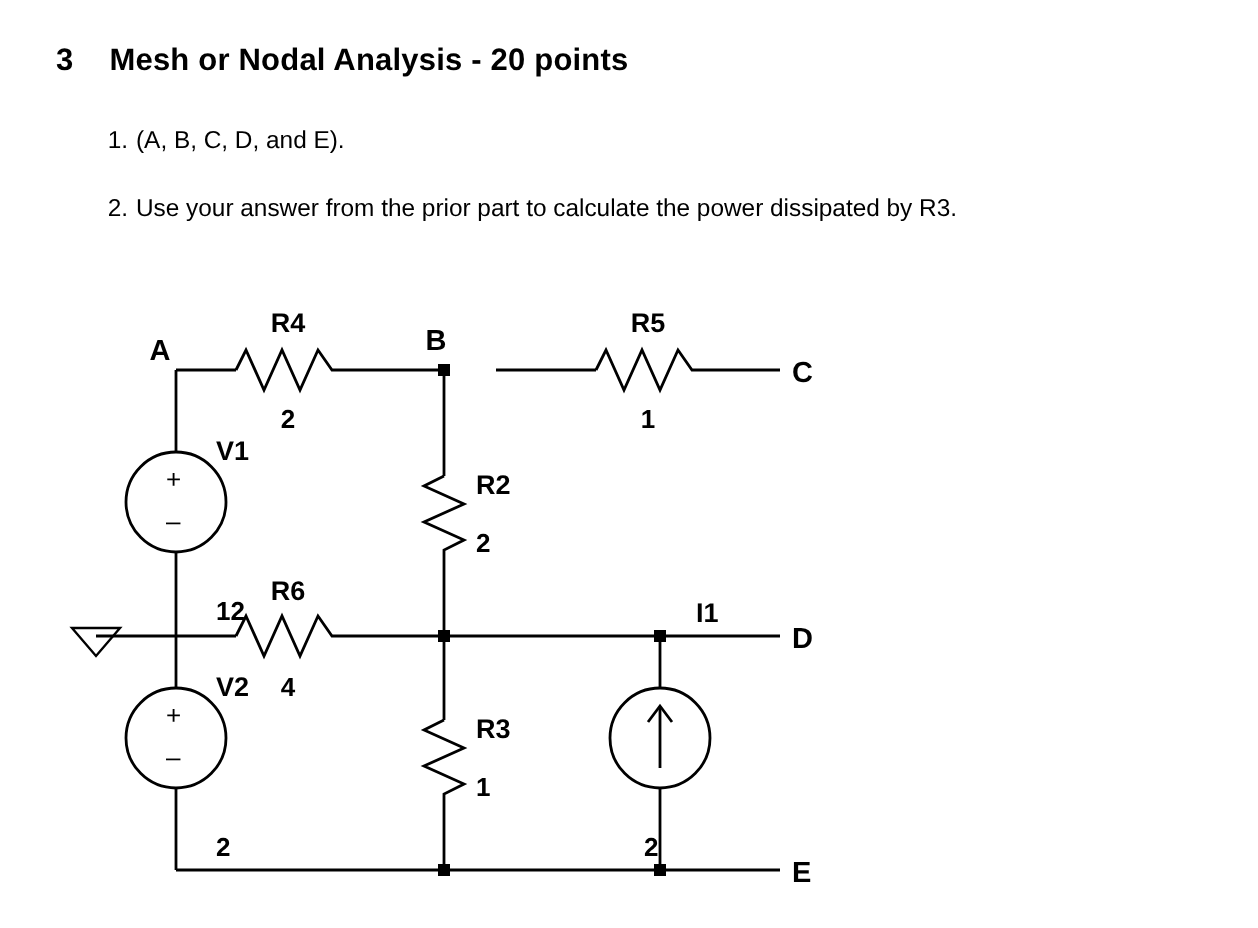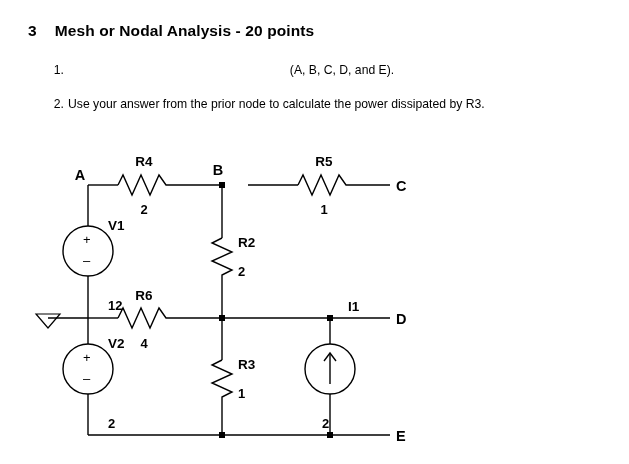--- a/index.html
+++ b/index.html
@@ -47,21 +47,20 @@
   .item .marker {
     position: absolute;
     left: 0;
     top: 0;
     width: 18px;
     text-align: right;
     font-size: 12.2px;
   }
   .item .txt2 {
     display: block;
-    text-align: center;
   }
   .circuit {
     position: absolute;
     left: 0;
     top: 148px;
     width: 629px;
     height: 316px;
   }
   svg { display: block; }
   .lbl {
@@ -115,21 +114,21 @@
     <span class="num">3</span><span>Mesh or Nodal Analysis - 20 points</span>
   </div>
 
   <div class="items">
     <div class="item">
       <span class="marker">1.</span>
       <span class="txt2">(A, B, C, D, and E).</span>
     </div>
     <div class="item" style="margin-top:18px;">
       <span class="marker">2.</span>
-      <span>Use your answer from the prior node to calculate the power dissipated by R3.</span>
+      <span>Use your answer from the prior part to calculate the power dissipated by R3.</span>
     </div>
   </div>
 
   <div class="circuit">
     <svg width="629" height="316" viewBox="0 0 629 316" xmlns="http://www.w3.org/2000/svg">
 
       <path class="wire" d="M 88 37 L 118 37"></path>
       <path class="wire" d="M 170 37 L 222 37"></path>
       <path class="wire" d="M 248 37 L 298 37"></path>
       <path class="wire" d="M 350 37 L 390 37"></path>

